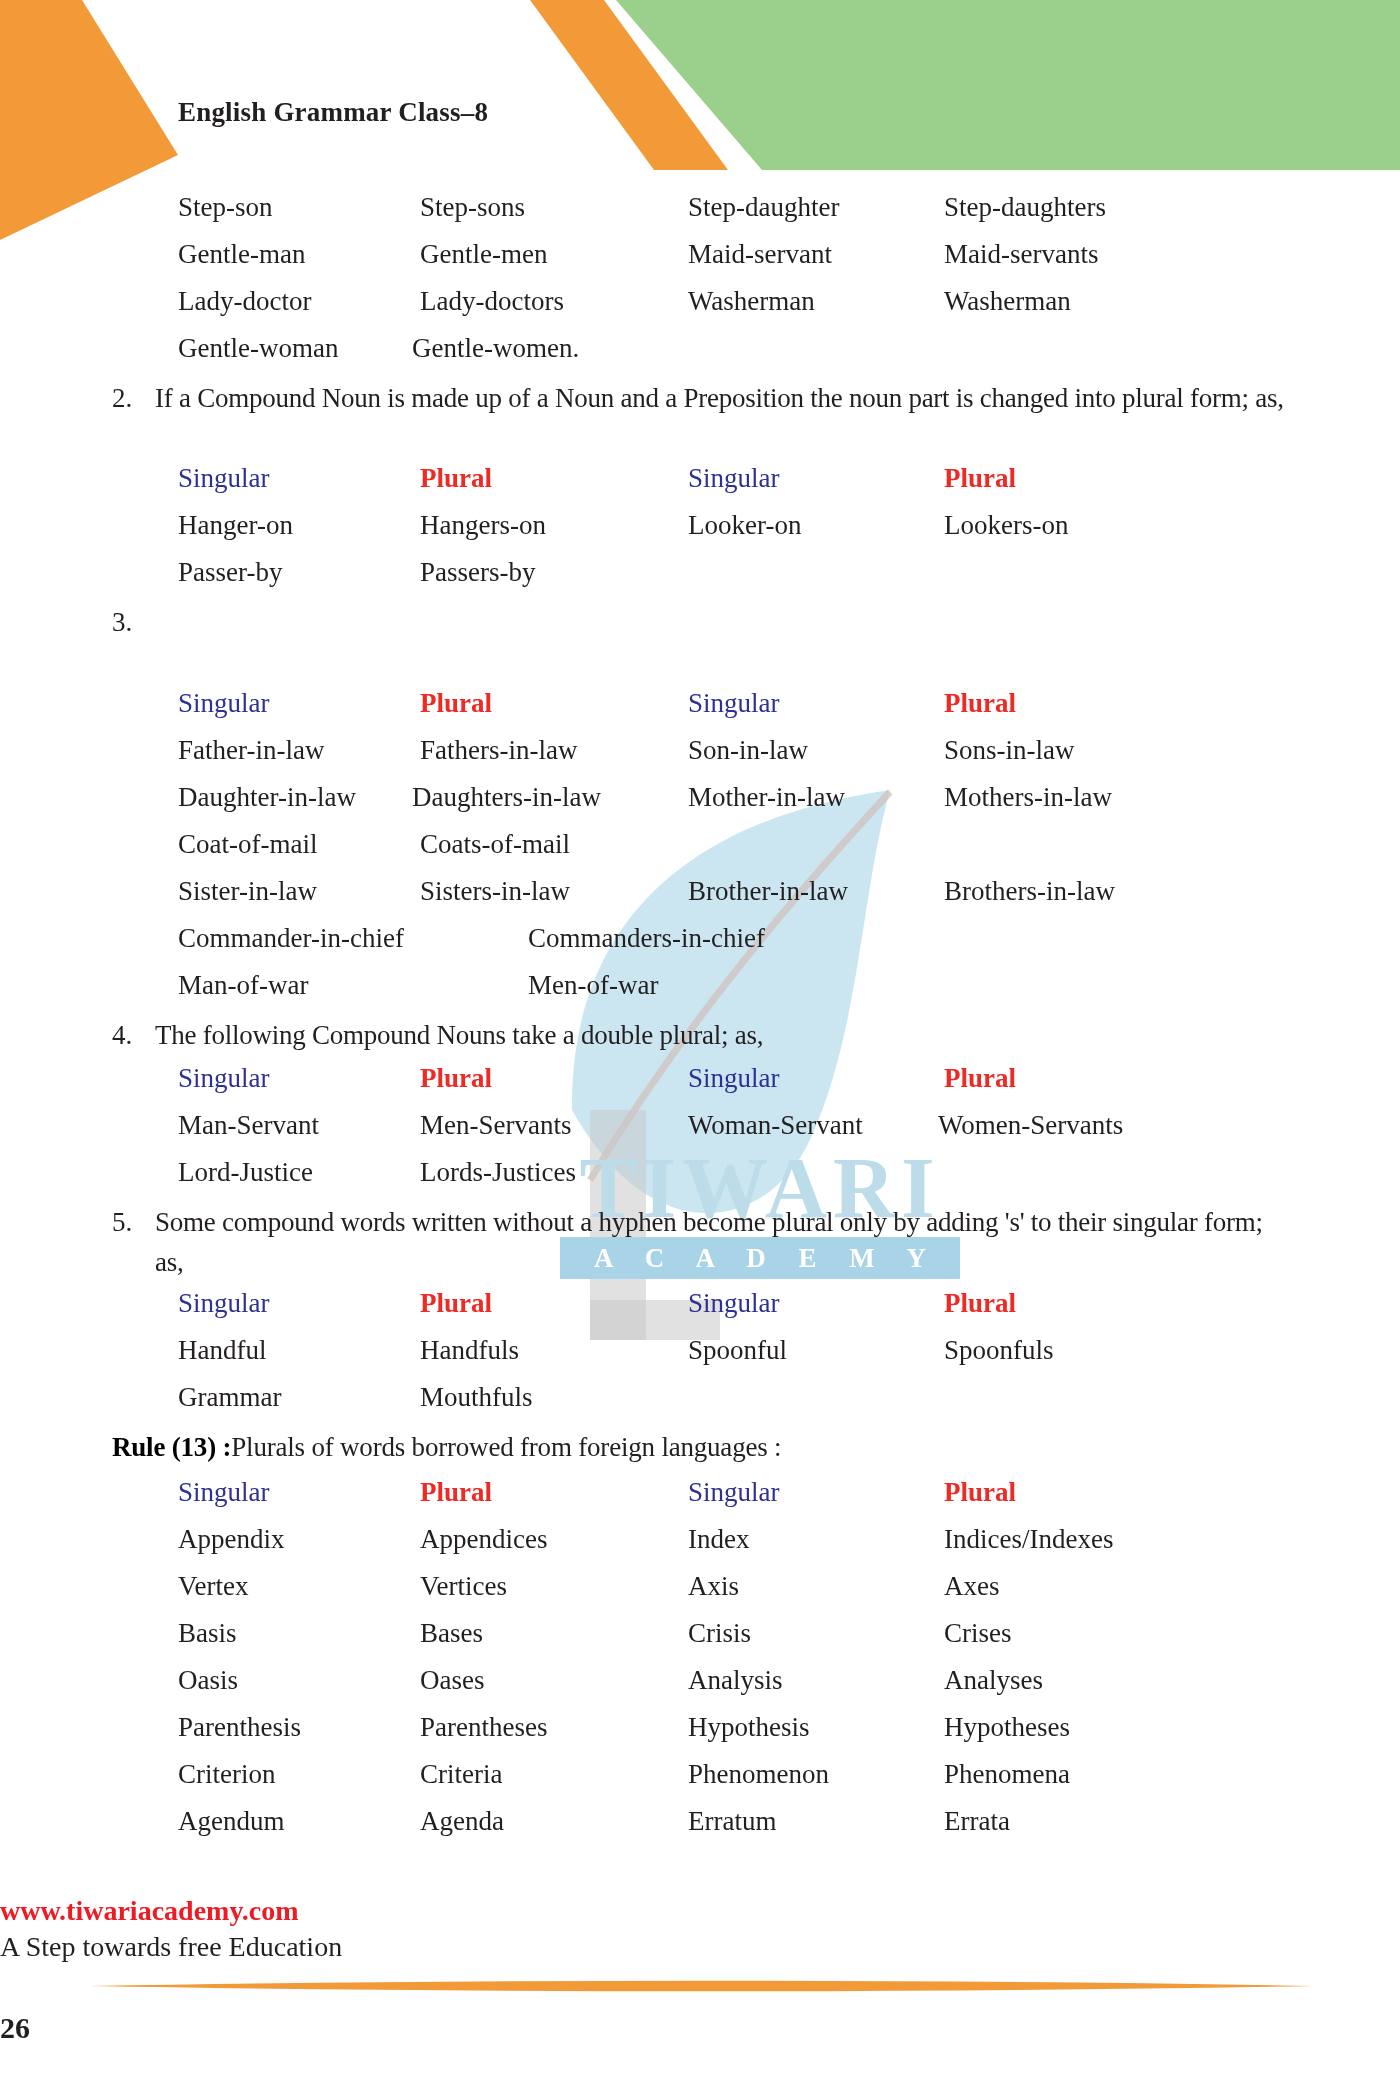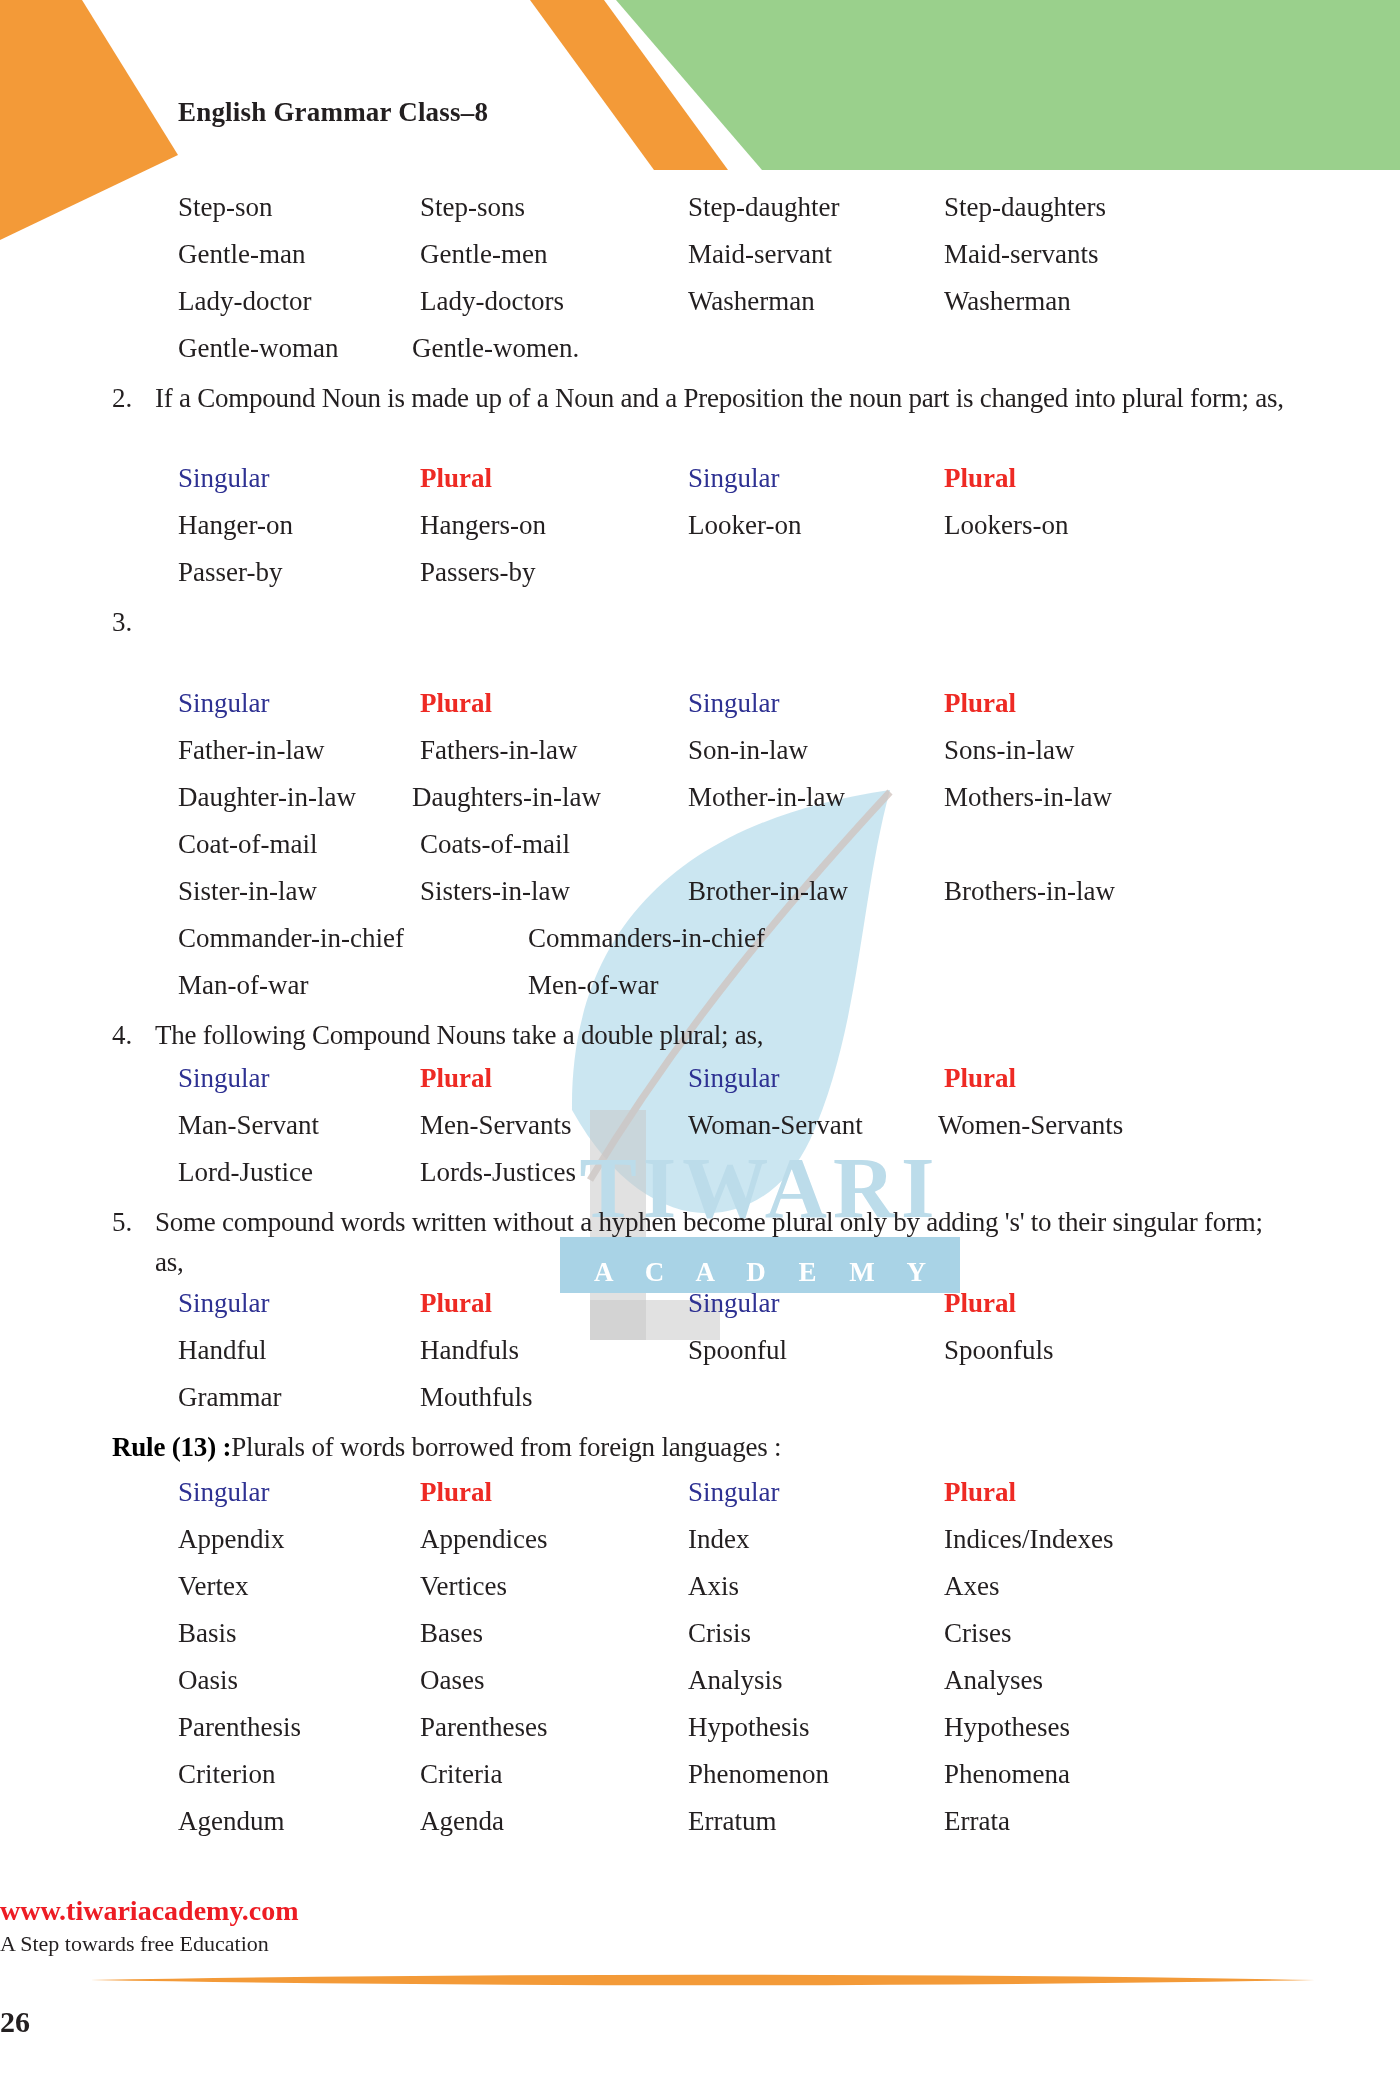--- a/index.html
+++ b/index.html
@@ -35,21 +35,21 @@
     color:#bcdcea;
     line-height:1;
   }
   .wm-academy {
     margin-top:6px;
     background:#a9d3e6;
     color:#ffffff;
     font-family:"Liberation Serif", serif;
     font-size:27px; font-weight:700;
     letter-spacing:13px;
-    padding:20px 0 5px 13px;
+    padding:6px 0 5px 13px;
   }
 
   
   .page { position:relative; z-index:2; }
 
   .header-title {
     position:absolute; left:178px; top:97px;
     font-size:27px; font-weight:700;
     font-family:"Liberation Serif", serif;
     letter-spacing:.2px;
@@ -101,21 +101,21 @@
   .rule-tag { color:#000000; font-weight:700; }
 
   
   .footer { position:absolute; left:0; top:1895px; width:1400px; text-align:left; z-index:2;}
   .f-url {
     font-size:28px; font-weight:700; color:#ed1c24;
     font-family:"Liberation Serif", serif;
   }
   .f-tag {
     margin-top:4px;
-    font-size:22px; color:#231f20;
+    font-size:28px; color:#231f20;
     font-family:"Liberation Serif", serif;
   }
   .f-rule { margin-top:14px; }
   .f-page {
     margin-top:14px;
     font-size:30px; font-weight:700; color:#231f20;
   }
 </style>
 </head>
 <body>

